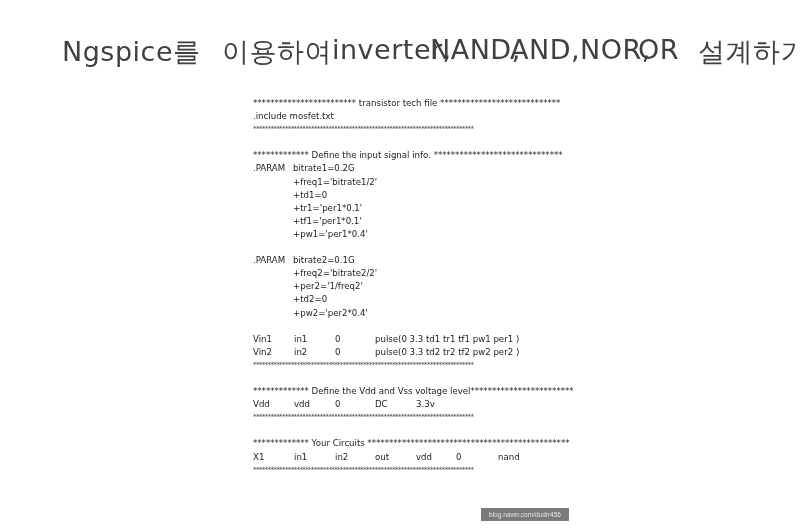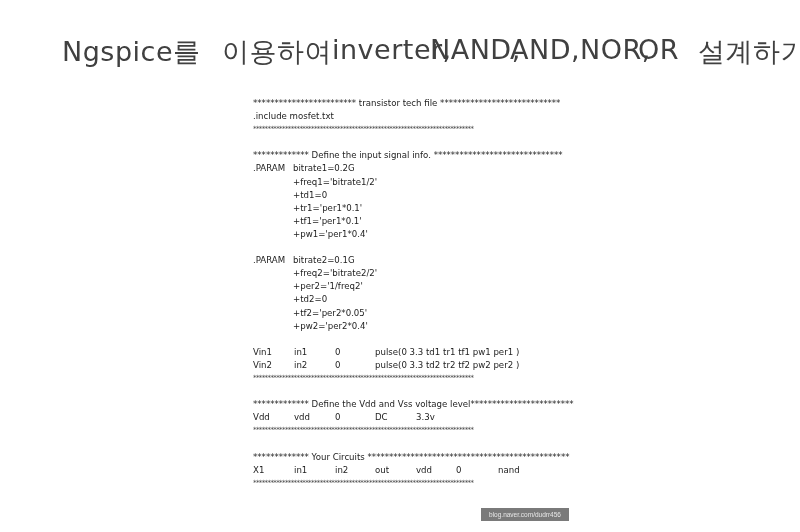--- a/index.html
+++ b/index.html
@@ -55,21 +55,20 @@
   <div class="line"><span class="cell" style="left:40px">+pw1='per1*0.4'</span></div>
   <div class="line"></div>
 
   <div class="line">
     <span class="cell" style="left:0">.PARAM</span>
     <span class="cell" style="left:40px">bitrate2=0.1G</span>
   </div>
   <div class="line"><span class="cell" style="left:40px">+freq2='bitrate2/2'</span></div>
   <div class="line"><span class="cell" style="left:40px">+per2='1/freq2'</span></div>
   <div class="line"><span class="cell" style="left:40px">+td2=0</span></div>
-  <div class="line"><span class="cell" style="left:40px">+tf2='per2*0.05'</span></div>
   <div class="line"><span class="cell" style="left:40px">+pw2='per2*0.4'</span></div>
   <div class="line"></div>
 
   <div class="line">
     <span class="cell" style="left:0">Vin1</span>
     <span class="cell" style="left:41px">in1</span>
     <span class="cell" style="left:82px">0</span>
     <span class="cell" style="left:122px">pulse(0 3.3 td1 tr1 tf1 pw1 per1 )</span>
   </div>
   <div class="line">

